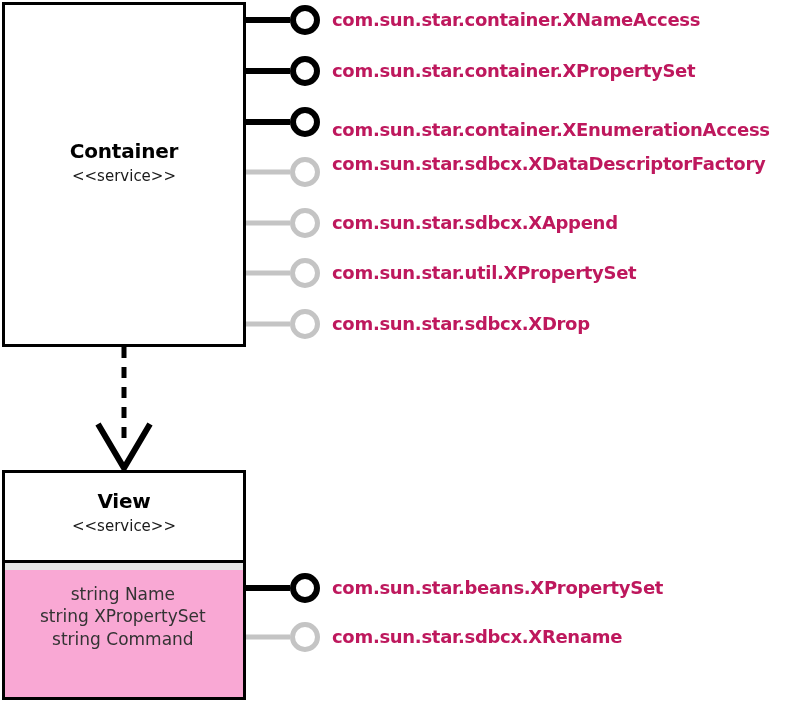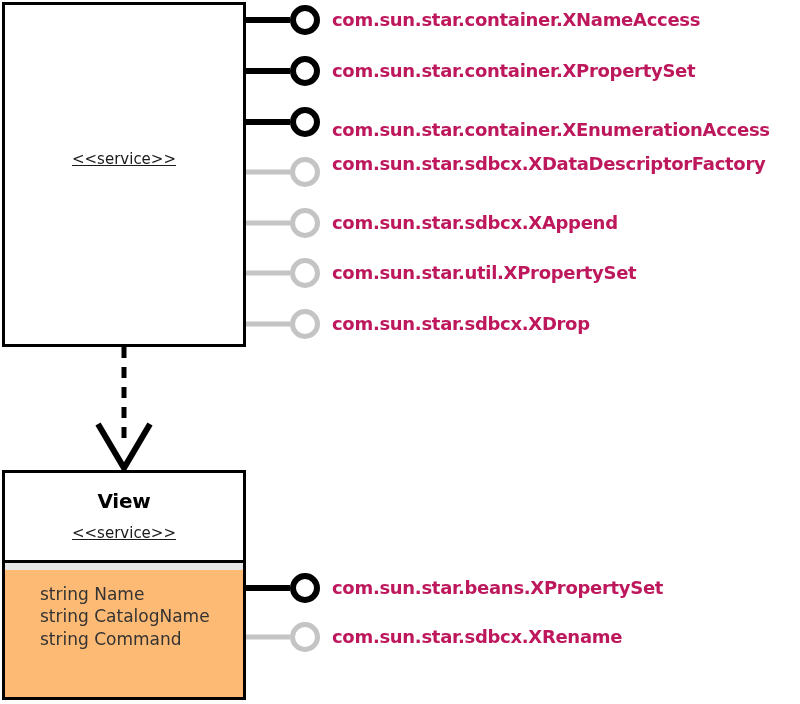--- a/index.html
+++ b/index.html
@@ -61,33 +61,33 @@
     font-weight: bold;
     color: #000000;
     letter-spacing: -0.2px;
     line-height: 24px;
   }
   .box-stereotype {
     font-size: 15px;
     font-weight: normal;
     color: #1a1a1a;
     line-height: 20px;
-    margin-top: 10px;
-    text-decoration: underline;
+    margin-top: 3px;
   }
 
   
   #view-attrs {
     position: absolute;
     left: 0;
     right: 0;
     top: 87px;
     bottom: 0;
     border-top: 3px solid #000000;
-    background: #fdba74;
+    background: #f9a8d4;
+    text-align: center;
   }
   #view-attrs::before {
     content: "";
     position: absolute;
     left: 0; right: 0; top: 0;
     height: 7px;
     background: #e6e6e6;
   }
   .attr-list {
     position: absolute;
@@ -145,33 +145,34 @@
         <circle cx="305" cy="637" r="12.5" fill="#ffffff" stroke="#c4c4c4" stroke-width="5"></circle>
       </g>
     <g id="generalization">
       <path d="M 124 347 L 124 440" stroke="#000000" stroke-width="5" stroke-dasharray="11 9" fill="none"></path>
       <path d="M 98 424 L 124 468 L 150 424" stroke="#000000" stroke-width="6" fill="none" stroke-linecap="butt" stroke-linejoin="miter"></path>
     </g>
   </svg>
 
   <div class="uml-box" id="container-box">
     <div class="box-header">
+      <div class="box-title">Container</div>
       <div class="box-stereotype">&lt;&lt;service&gt;&gt;</div>
     </div>
   </div>
 
   <div class="uml-box" id="view-box">
     <div class="box-header">
       <div class="box-title">View</div>
       <div class="box-stereotype">&lt;&lt;service&gt;&gt;</div>
     </div>
     <div id="view-attrs">
       <ul class="attr-list" id="view-attr-list">
           <li class="attr-item">string Name</li>
-          <li class="attr-item">string CatalogName</li>
+          <li class="attr-item">string XPropertySet</li>
           <li class="attr-item">string Command</li>
         </ul>
     </div>
   </div>
 
   <div id="iface-labels">
       <div class="iface-label" style="top: 20px;">com.sun.star.container.XNameAccess</div>
       <div class="iface-label" style="top: 71px;">com.sun.star.container.XPropertySet</div>
       <div class="iface-label" style="top: 130px;">com.sun.star.container.XEnumerationAccess</div>
       <div class="iface-label" style="top: 164px;">com.sun.star.sdbcx.XDataDescriptorFactory</div>

